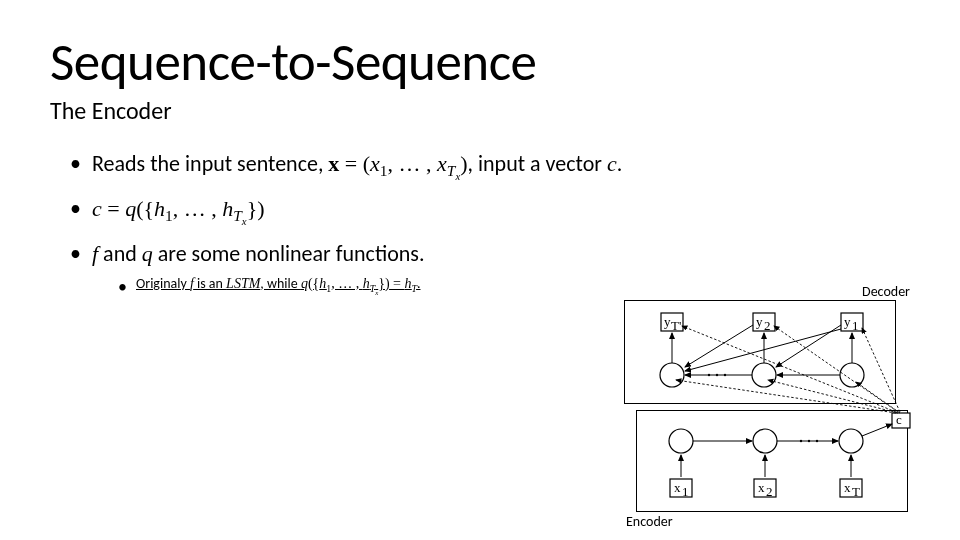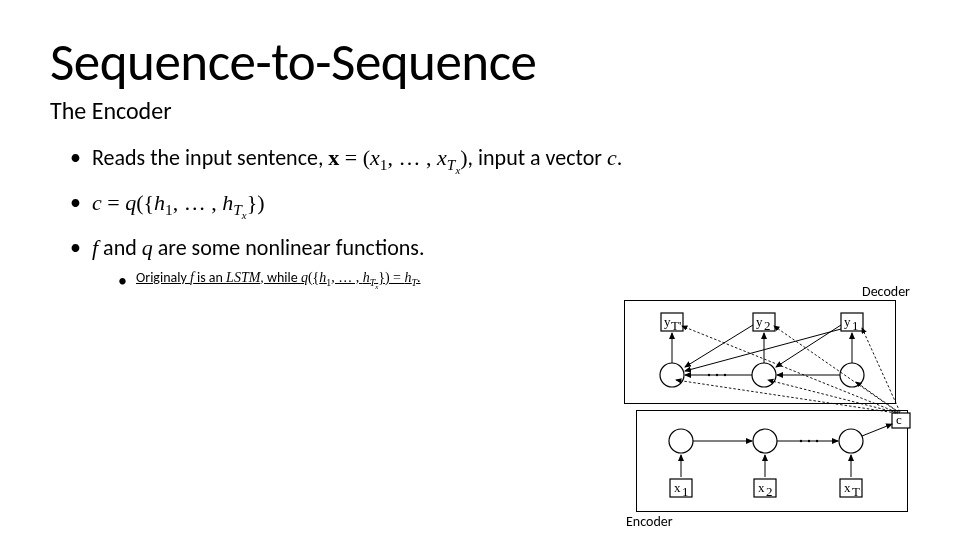--- a/index.html
+++ b/index.html
@@ -14,21 +14,21 @@
   }
   .title {
     font-size: 53px;
     font-weight: 400;
     letter-spacing: -0.5px;
     margin-bottom: 2px;
   }
   .subtitle {
     font-size: 24px;
     font-weight: 400;
-    margin-bottom: 18px;
+    margin-bottom: 24px;
   }
   ul.main {
     list-style: none;
     padding-left: 20px;
   }
   ul.main > li {
     font-size: 22px;
     margin-bottom: 10px;
     position: relative;
     padding-left: 22px;

